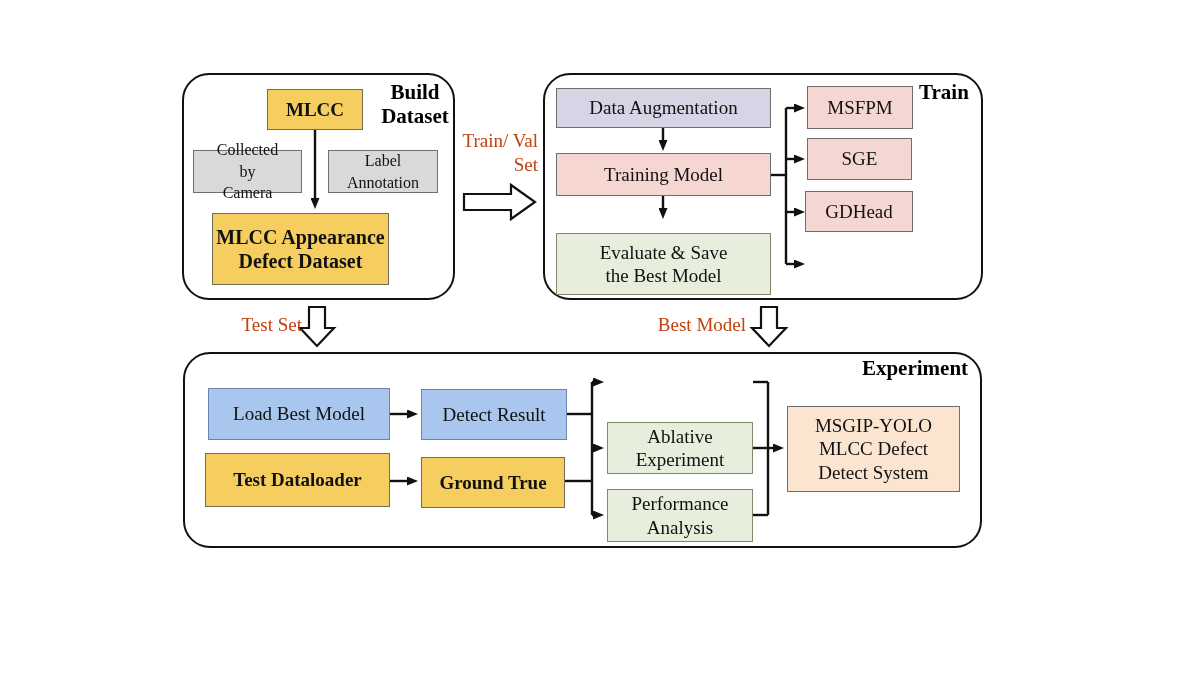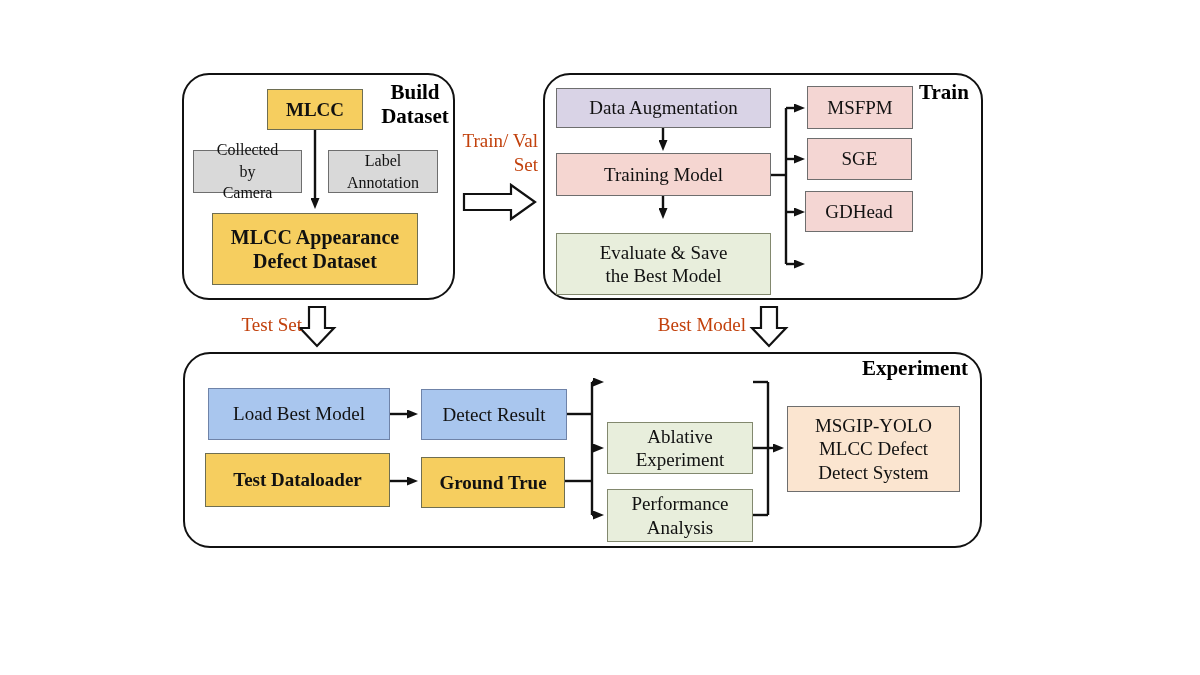--- a/index.html
+++ b/index.html
@@ -84,21 +84,21 @@
     </g>
   </svg>
 
   <div class="section-title" style="left:374px;top:81px;width:82px;">Build Dataset</div>
   <div class="section-title" style="left:912px;top:81px;width:64px;">Train</div>
   <div class="section-title" style="left:854px;top:357px;width:122px;">Experiment</div>
 
   <div class="box yellow" style="left:267px;top:89px;width:96px;height:41px;">MLCC</div>
   <div class="box gray" style="left:193px;top:150px;width:109px;height:43px;">Collected by Camera</div>
   <div class="box gray" style="left:328px;top:150px;width:110px;height:43px;">Label Annotation</div>
-  <div class="box yellow" style="left:212px;top:213px;width:206px;height:72px;font-size:20px;">MLCC Appearance Defect Dataset</div>
+  <div class="box yellow" style="left:212px;top:213px;width:177px;height:72px;font-size:20px;">MLCC Appearance Defect Dataset</div>
 
   <div class="conn-label" style="left:460px;top:129px;width:78px;">Train/ Val Set</div>
   <div class="conn-label" style="left:218px;top:313px;width:84px;">Test Set</div>
   <div class="conn-label" style="left:634px;top:313px;width:112px;">Best Model</div>
 
   <div class="box lavender" style="left:556px;top:88px;width:215px;height:40px;">Data Augmentation</div>
   <div class="box pink" style="left:556px;top:153px;width:215px;height:43px;">Training Model</div>
   <div class="box green" style="left:556px;top:221px;width:215px;height:62px;padding:0 36px;margin-top:12px;">Evaluate &amp; Save the Best Model</div>
   <div class="box pink2" style="left:807px;top:86px;width:106px;height:43px;">MSFPM</div>
   <div class="box pink2" style="left:807px;top:138px;width:105px;height:42px;">SGE</div>

